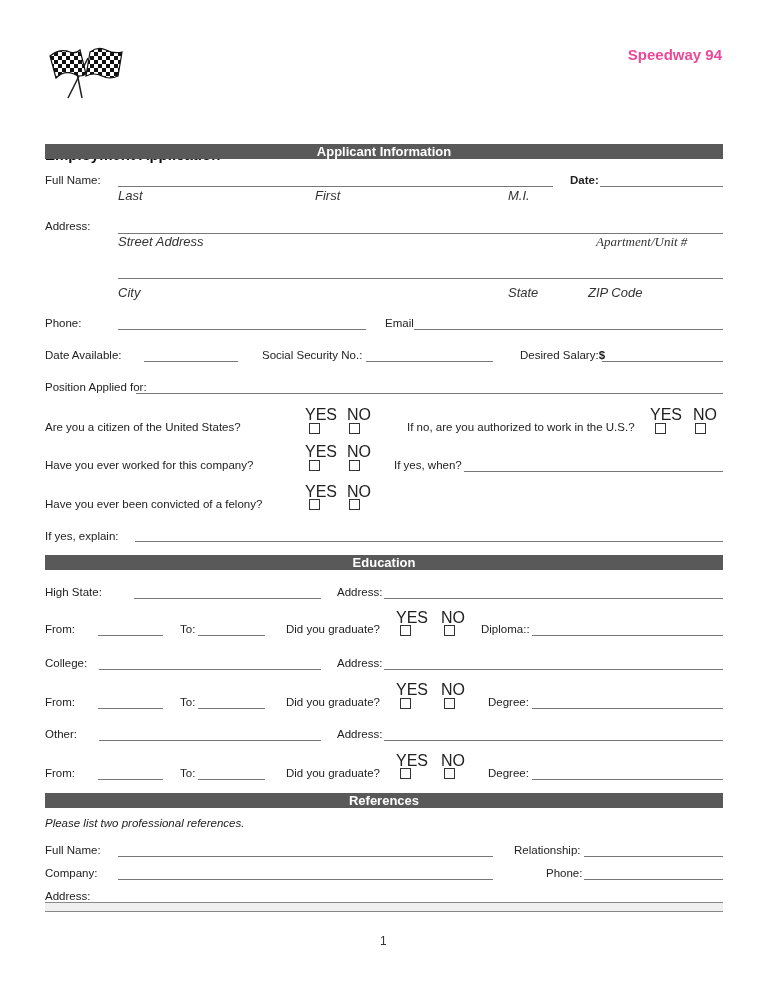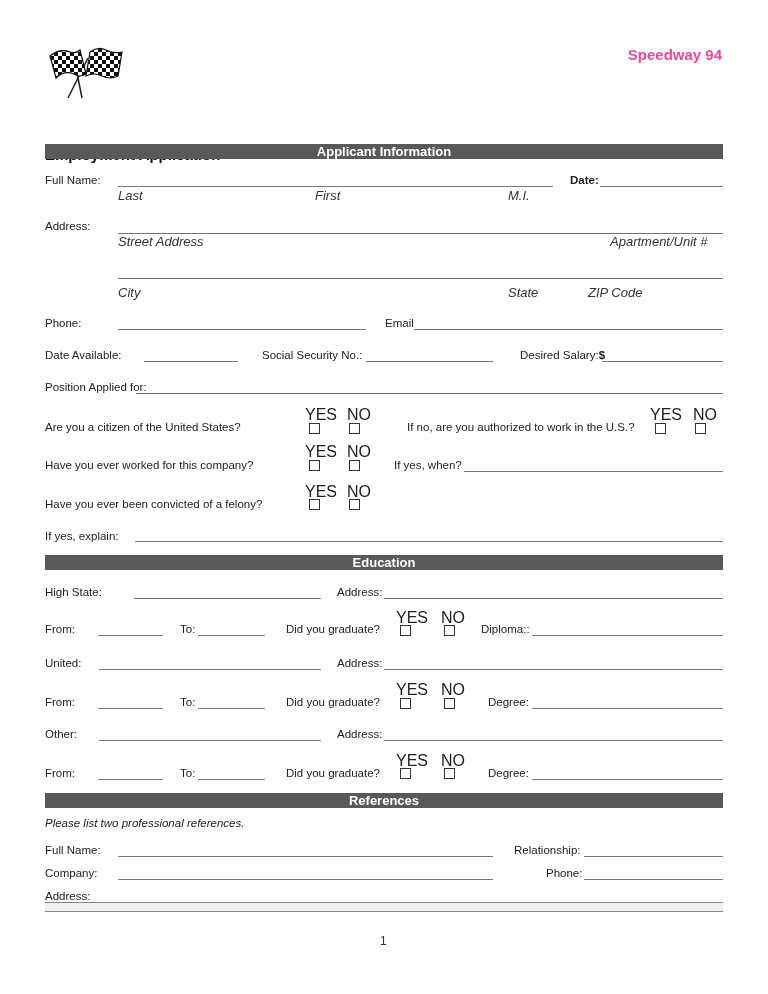--- a/index.html
+++ b/index.html
@@ -43,21 +43,21 @@
 <div class="ln" style="left:118px;top:186px;width:435px;"></div>
 <div class="sub" style="left:118px;top:190px;">Last</div>
 <div class="sub" style="left:315px;top:190px;">First</div>
 <div class="sub" style="left:508px;top:190px;">M.I.</div>
 <div class="lbl" style="left:570px;top:173px;font-weight:bold;">Date:</div>
 <div class="ln" style="left:600px;top:186px;width:123px;"></div>
 
 <div class="lbl" style="left:45px;top:219px;">Address:</div>
 <div class="ln" style="left:118px;top:233px;width:605px;"></div>
 <div class="sub" style="left:118px;top:236px;">Street Address</div>
-<div class="sub" style="left:610px;top:236px;">Apartment/Unit #</div>
+<div class="sub" style="left:596px;top:236px;font-family:Liberation Serif, serif;">Apartment/Unit #</div>
 <div class="ln" style="left:118px;top:278px;width:605px;"></div>
 <div class="sub" style="left:118px;top:287px;">City</div>
 <div class="sub" style="left:508px;top:287px;">State</div>
 <div class="sub" style="left:588px;top:287px;">ZIP Code</div>
 
 <div class="lbl" style="left:45px;top:316px;">Phone:</div>
 <div class="ln" style="left:118px;top:329px;width:248px;"></div>
 <div class="lbl" style="left:385px;top:316px;">Email</div>
 <div class="ln" style="left:414px;top:329px;width:309px;"></div>
 
@@ -111,21 +111,21 @@
 <div class="lbl" style="left:180px;top:622px;">To:</div>
 <div class="ln" style="left:198px;top:635px;width:67px;"></div>
 <div class="lbl" style="left:286px;top:622px;">Did you graduate?</div>
 <div class="yn" style="left:396px;top:612px;">YES</div>
 <div class="yn" style="left:441px;top:612px;">NO</div>
 <div class="cb" style="left:400px;top:625px;"></div>
 <div class="cb" style="left:444px;top:625px;"></div>
 <div class="lbl" style="left:481px;top:622px;">Diploma::</div>
 <div class="ln" style="left:532px;top:635px;width:191px;"></div>
 
-<div class="lbl" style="left:45px;top:656px;">United:</div>
+<div class="lbl" style="left:45px;top:656px;">College:</div>
 <div class="ln" style="left:99px;top:669px;width:222px;"></div>
 <div class="lbl" style="left:337px;top:656px;">Address:</div>
 <div class="ln" style="left:384px;top:669px;width:339px;"></div>
 
 <div class="lbl" style="left:45px;top:695px;">From:</div>
 <div class="ln" style="left:98px;top:708px;width:65px;"></div>
 <div class="lbl" style="left:180px;top:695px;">To:</div>
 <div class="ln" style="left:198px;top:708px;width:67px;"></div>
 <div class="lbl" style="left:286px;top:695px;">Did you graduate?</div>
 <div class="yn" style="left:396px;top:684px;">YES</div>

